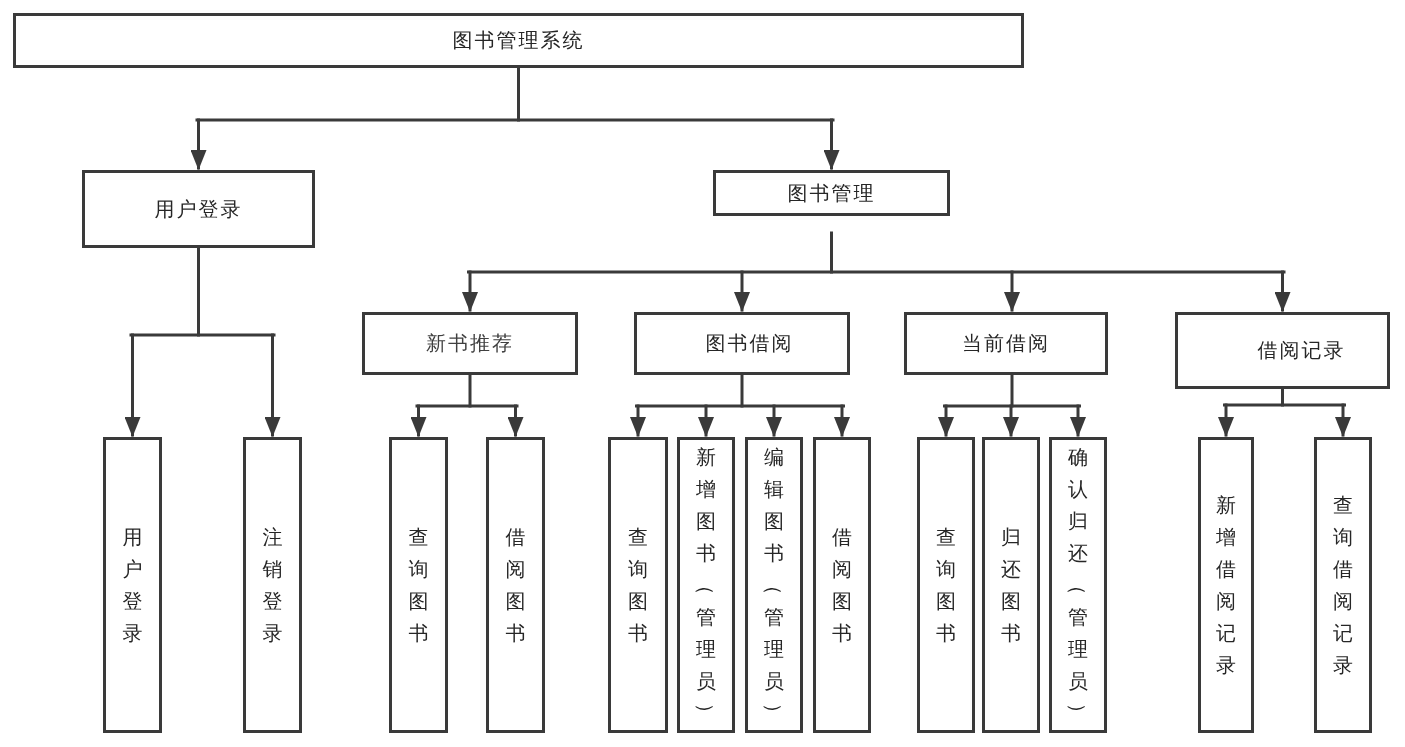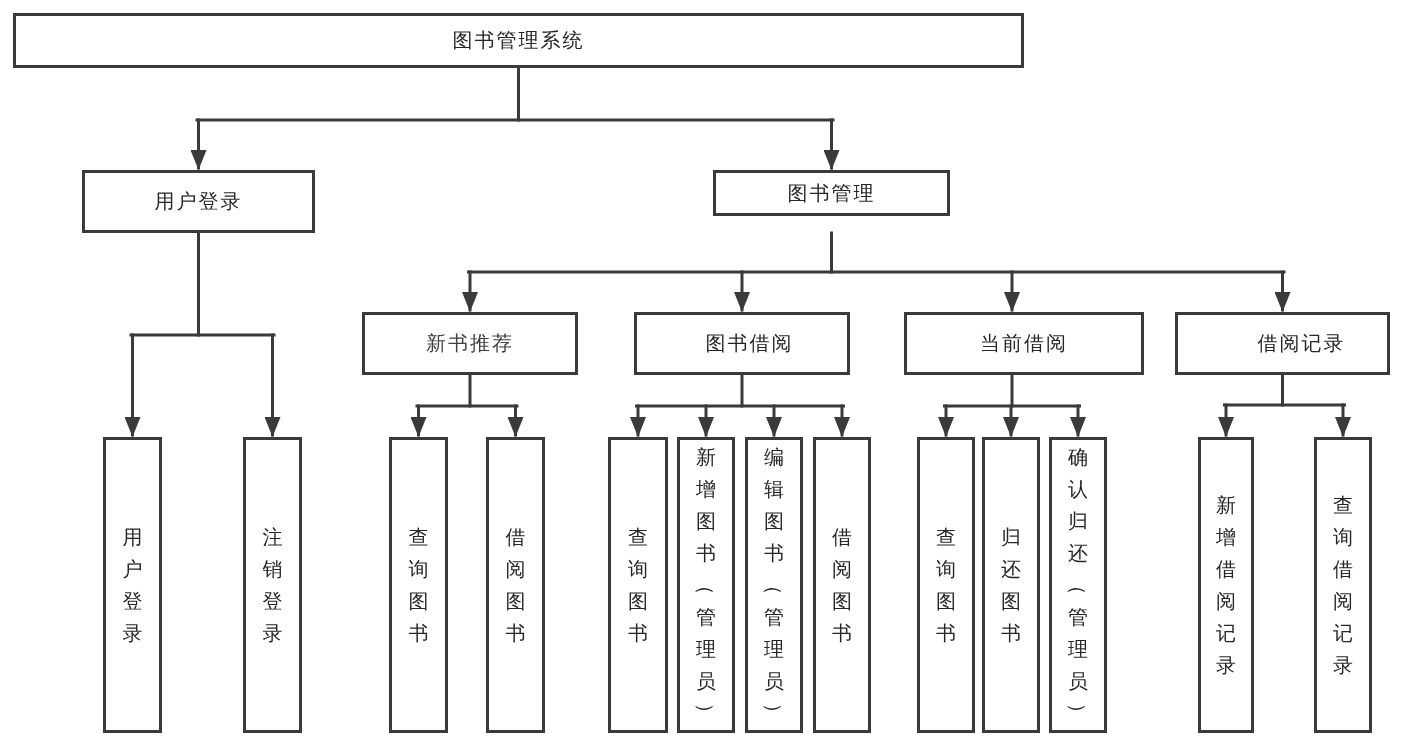--- a/index.html
+++ b/index.html
@@ -96,36 +96,36 @@
         <line x1="1282.5" y1="375" x2="1282.5" y2="405" stroke="#3a3a3a" stroke-width="3"></line>
         <line x1="1224.5" y1="405" x2="1344.5" y2="405" stroke="#3a3a3a" stroke-width="3"></line>
         <line x1="1226" y1="405" x2="1226" y2="435" stroke="#3a3a3a" stroke-width="3" marker-end="url(#arrow)"></line>
         <line x1="1343" y1="405" x2="1343" y2="435" stroke="#3a3a3a" stroke-width="3" marker-end="url(#arrow)"></line>
       </g>
   </svg>
   <div id="nodes">
       <div class="node h" style="left: 13px; top: 13px; width: 1011px; height: 55px; border-color: rgb(58, 58, 58); background: rgb(255, 255, 255);">
         <span class="label" style="color: rgb(38, 38, 38);">图书管理系统</span>
       </div>
-      <div class="node h" style="left: 82px; top: 170px; width: 233px; height: 63px; border-color: rgb(58, 58, 58); background: rgb(255, 255, 255); align-items: center;">
+      <div class="node h" style="left: 82px; top: 170px; width: 233px; height: 78px; border-color: rgb(58, 58, 58); background: rgb(255, 255, 255); align-items: center;">
         <span class="label" style="color: rgb(38, 38, 38);">用户登录</span>
       </div>
       <div class="node h" style="left: 713px; top: 170px; width: 237px; height: 46px; border-color: rgb(58, 58, 58); background: rgb(255, 255, 255);">
         <span class="label" style="color: rgb(38, 38, 38);">图书管理</span>
       </div>
       <div class="node h" style="left: 362px; top: 312px; width: 216px; height: 63px; border-color: rgb(58, 58, 58); background: rgb(255, 255, 255);">
         <span class="label" style="color: #404040;">新书推荐</span>
       </div>
       <div class="node h" style="left: 634px; top: 312px; width: 216px; height: 63px; border-color: rgb(58, 58, 58); background: rgb(255, 255, 255); padding-left: 15px;">
         <span class="label" style="color: rgb(38, 38, 38);">图书借阅</span>
       </div>
-      <div class="node h" style="left: 904px; top: 312px; width: 240px; height: 63px; border-color: rgb(58, 58, 58); background: rgb(255, 255, 255);">
+      <div class="node h" style="left: 904px; top: 312px; width: 204px; height: 63px; border-color: rgb(58, 58, 58); background: rgb(255, 255, 255);">
         <span class="label" style="color: rgb(38, 38, 38);">当前借阅</span>
       </div>
-      <div class="node h" style="left: 1175px; top: 312px; width: 215px; height: 63px; border-color: rgb(58, 58, 58); background: rgb(255, 255, 255); padding-left: 38px;">
+      <div class="node h" style="left: 1175px; top: 312px; width: 215px; height: 77px; border-color: rgb(58, 58, 58); background: rgb(255, 255, 255); padding-left: 38px;">
         <span class="label" style="color: rgb(38, 38, 38);">借阅记录</span>
       </div>
       <div class="node v" style="left: 103px; top: 437px; width: 59px; height: 296px; border-color: rgb(58, 58, 58); background: rgb(255, 255, 255);">
         <span class="label" style="color: rgb(38, 38, 38);">
           <span>用</span>
           <span>户</span>
           <span>登</span>
           <span>录</span>
         </span>
       </div>

